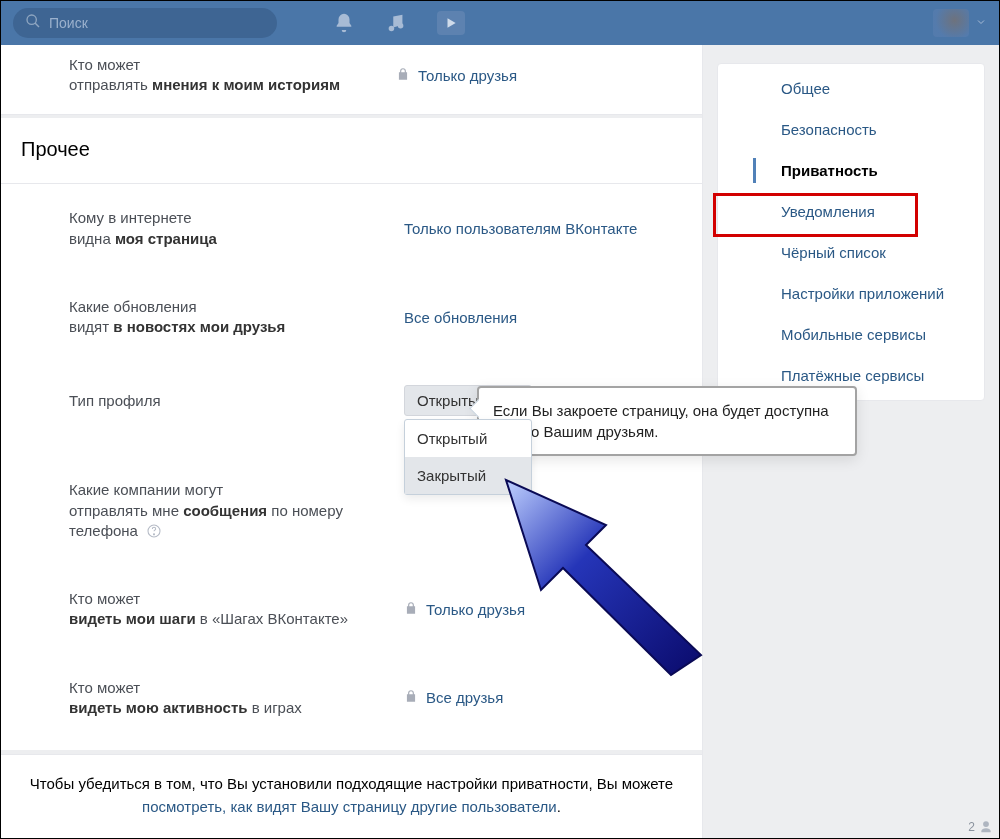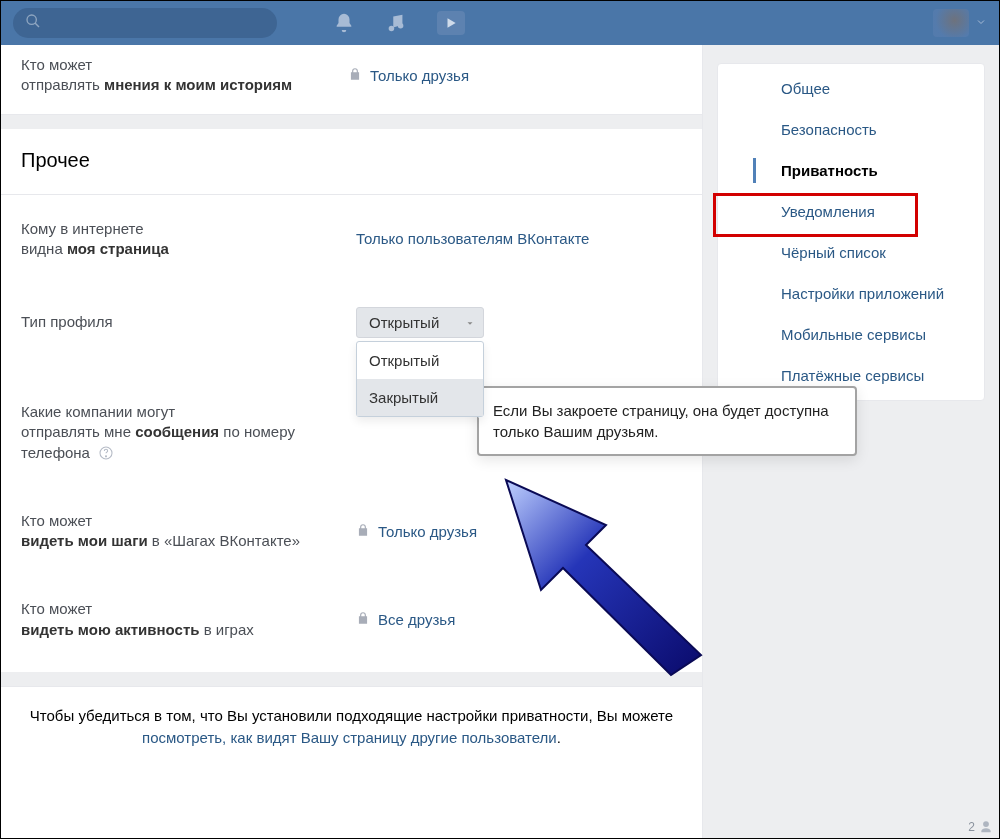--- a/index.html
+++ b/index.html
@@ -94,20 +94,21 @@
     display:flex;
     align-items:center;
     gap: 22px;
     border-bottom:1px solid #e7e8ec;
   }
   .label {
     width: 305px;
     color:#4b4f56;
     font-size:15px;
     line-height:1.35;
+    margin-left:48px;
   }
   .label .bold { font-weight:600; color:#333; }
   .value {
     color:#2a5885;
     font-size:15px;
     display:flex;
     align-items:center;
     gap:8px;
   }
   .lock-ico svg { fill:#a8adb8; }
@@ -281,20 +282,21 @@
 <body>
 
 <div class="topbar">
   <div class="search-wrap">
     <span class="search-icon">
       <svg width="16" height="16" viewBox="0 0 24 24" fill="none" stroke-width="2">
           <circle cx="10" cy="10" r="7"></circle>
           <line x1="21" y1="21" x2="15" y2="15"></line>
         </svg>
     </span>
+    <input class="search-input" placeholder="Поиск" style="">
   </div>
   <div class="top-icons">
     <span class="ico">
       <svg width="22" height="22" viewBox="0 0 24 24">
           <path d="M12 2a6 6 0 0 0-6 6v4l-2 3v1h16v-1l-2-3V8a6 6 0 0 0-6-6zm0 20a2.5 2.5 0 0 0 2.5-2.5h-5A2.5 2.5 0 0 0 12 22z"></path>
         </svg>
     </span>
     <span class="ico music-ico">
       <svg width="22" height="22" viewBox="0 0 24 24">
           <path d="M9 17V5l10-2v11"></path>
@@ -342,20 +344,29 @@
     <div class="row">
       <div class="label">
         <span>Кому в интернете</span><br>
         <span>видна </span><span class="bold">моя страница</span>
       </div>
       <div class="value">
         <span>Только пользователям ВКонтакте</span>
       </div>
     </div>
 
+    <div class="row">
+      <div class="label">
+        <span>Какие обновления</span><br>
+        <span>видят </span><span class="bold">в новостях мои друзья</span>
+      </div>
+      <div class="value">
+        <span>Все обновления</span>
+      </div>
+    </div>
 
     <div class="row">
       <div class="label">
         <span>Тип профиля</span>
       </div>
       <div class="dd-wrap">
         <div class="dd-button">
           <span>Открытый</span>
           <span class="dd-caret">
             <svg width="10" height="10" viewBox="0 0 24 24">

